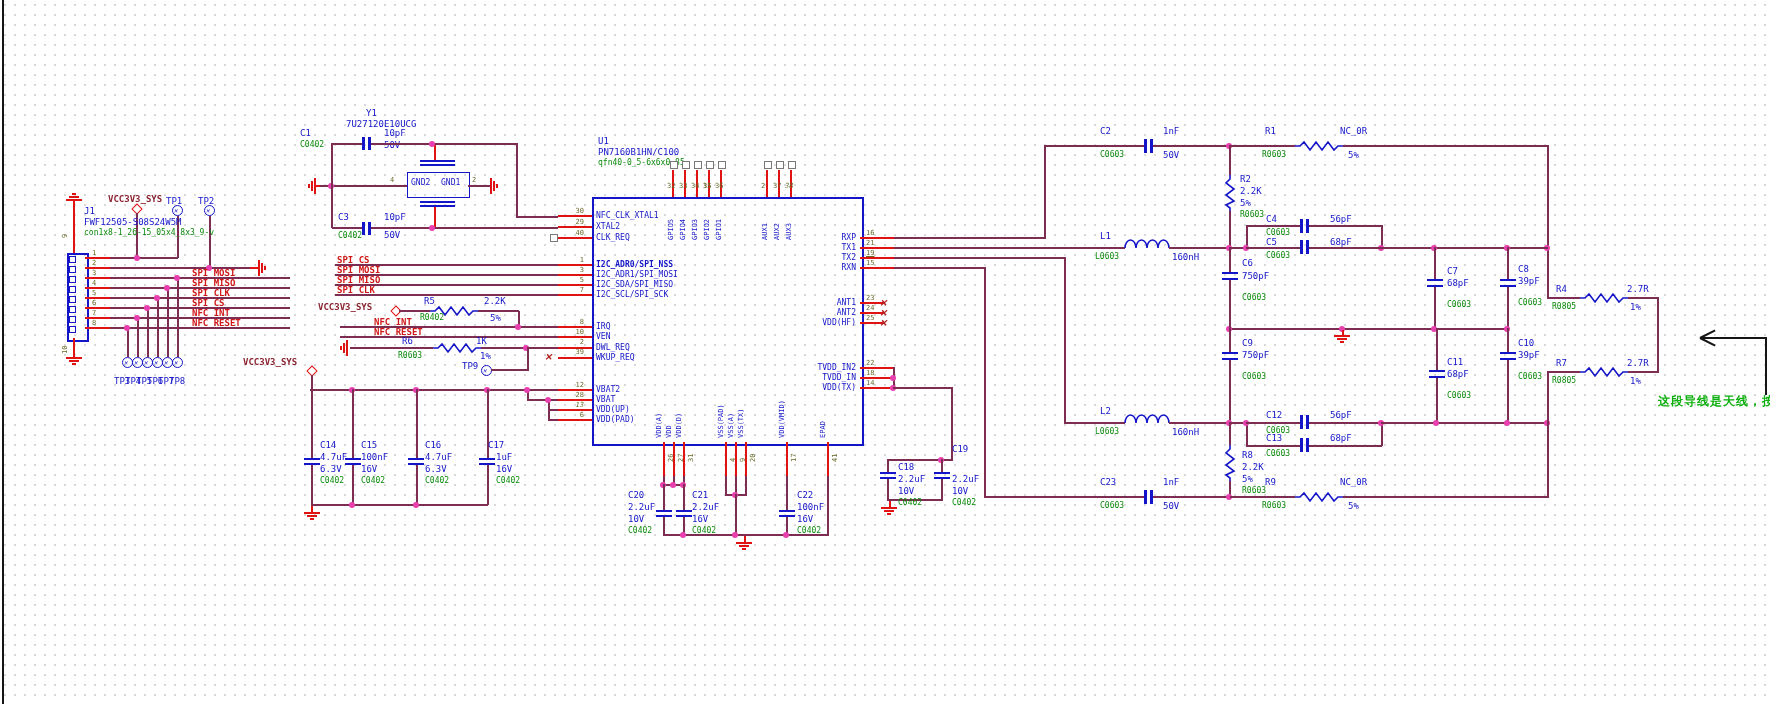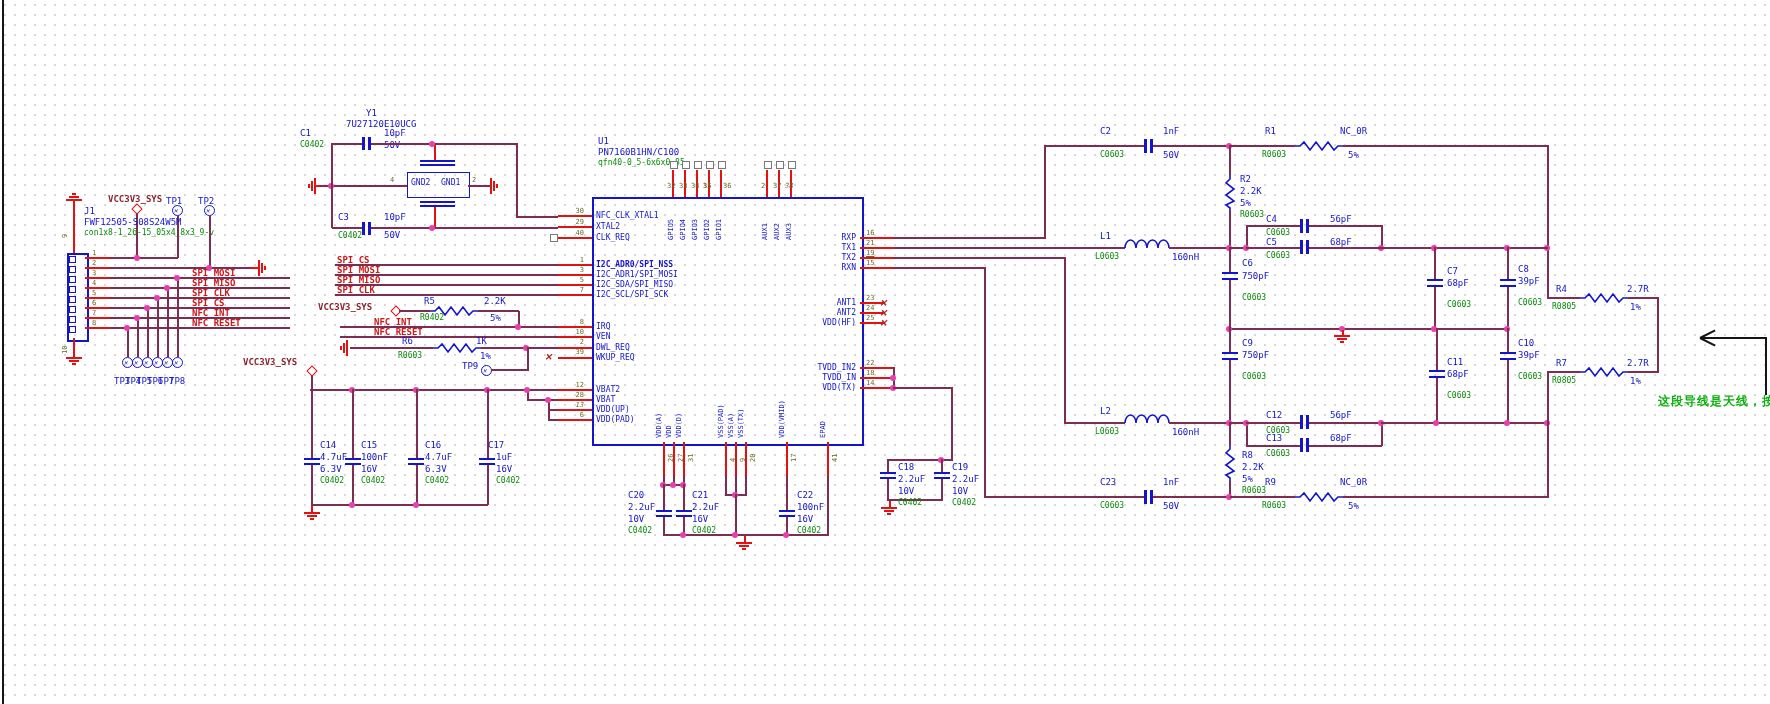--- a/index.html
+++ b/index.html
@@ -340,21 +340,21 @@
     <i class="q" style="left: 694px; top: 161px;"></i>
     <i class="q" style="left: 706px; top: 161px;"></i>
     <i class="q" style="left: 718px; top: 161px;"></i>
     <i class="q" style="left: 764px; top: 161px;"></i>
     <i class="q" style="left: 776px; top: 161px;"></i>
     <i class="q" style="left: 788px; top: 161px;"></i>
     <span class="t n" style="left: 667px; top: 181px;">32</span>
     <span class="t n" style="left: 679px; top: 181px;">33</span>
     <span class="t n" style="left: 691px; top: 181px;">34</span>
     <span class="t n" style="left: 703px; top: 181px; font-weight: bold;">35</span>
-    <span class="t n" style="left: 715px; top: 181px; margin-left: 8px;">36</span>
+    <span class="t n" style="left: 715px; top: 181px;">36</span>
     <span class="t n" style="left: 761px; top: 181px;">2</span>
     <span class="t n" style="left: 773px; top: 181px;">37</span>
     <span class="t n" style="left: 785px; top: 181px; font-style: italic;">38</span>
     <span class="t s7 vt" style="left: 666px; top: 202px; height: 38px;">GPIO5</span>
     <span class="t s7 vt" style="left: 678px; top: 202px; height: 38px;">GPIO4</span>
     <span class="t s7 vt" style="left: 690px; top: 202px; height: 38px;">GPIO3</span>
     <span class="t s7 vt" style="left: 702px; top: 202px; height: 38px;">GPIO2</span>
     <span class="t s7 vt" style="left: 714px; top: 202px; height: 38px;">GPIO1</span>
     <span class="t s7 vt" style="left: 760px; top: 202px; height: 38px;">AUX1</span>
     <span class="t s7 vt" style="left: 772px; top: 202px; height: 38px;">AUX2</span>
@@ -479,21 +479,21 @@
     <i class="v" style="left: 941px; top: 479px; height: 22px;"></i>
     <i class="h" style="left: 887px; top: 499px; width: 56px;"></i>
     <i class="vp" style="left: 889px; top: 501px; height: 6px;"></i>
     <i class="gb" style="left: 881px; top: 507px; width: 16px;"></i>
     <i class="gb" style="left: 884px; top: 510px; width: 10px;"></i>
     <i class="gb" style="left: 887px; top: 513px; width: 4px;"></i>
     <span class="t " style="left: 898px; top: 462px;">C18</span>
     <span class="t " style="left: 898px; top: 474px;">2.2uF</span>
     <span class="t " style="left: 898px; top: 486px;">10V</span>
     <span class="t g8" style="left: 898px; top: 498px;">C0402</span>
-    <span class="t " style="left: 952px; top: 462px;">C19</span>
+    <span class="t " style="left: 952px; top: 444px;">C19</span>
     <span class="t " style="left: 952px; top: 474px;">2.2uF</span>
     <span class="t " style="left: 952px; top: 486px;">10V</span>
     <span class="t g8" style="left: 952px; top: 498px;">C0402</span>
     <i class="h" style="left: 894px; top: 237px; width: 152px;"></i>
     <i class="v" style="left: 1044px; top: 145px; height: 93px;"></i>
     <i class="h" style="left: 1044px; top: 145px; width: 101px;"></i>
     <i class="pv" style="left: 1144px; top: 139px; height: 14px;"></i>
     <i class="pv" style="left: 1150px; top: 139px; height: 14px;"></i>
     <i class="h" style="left: 1153px; top: 145px; width: 77px;"></i>
     <i class="d" style="left: 1226px; top: 143px;"></i>

